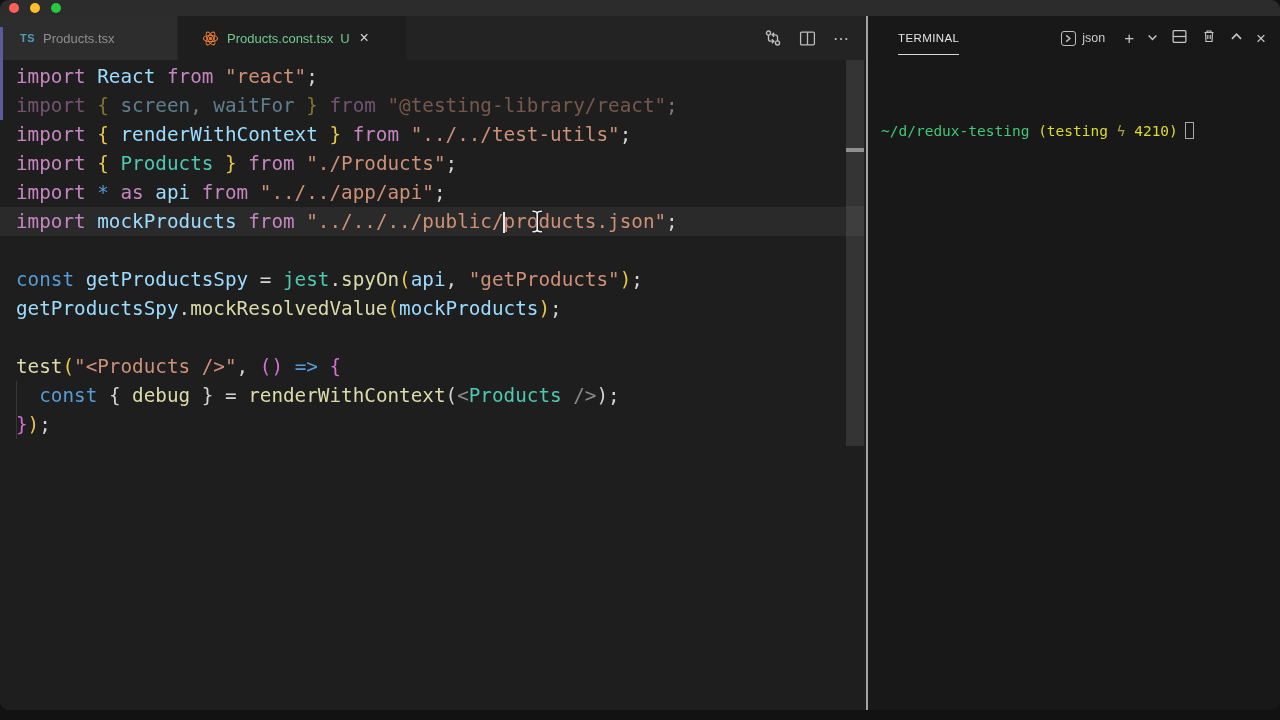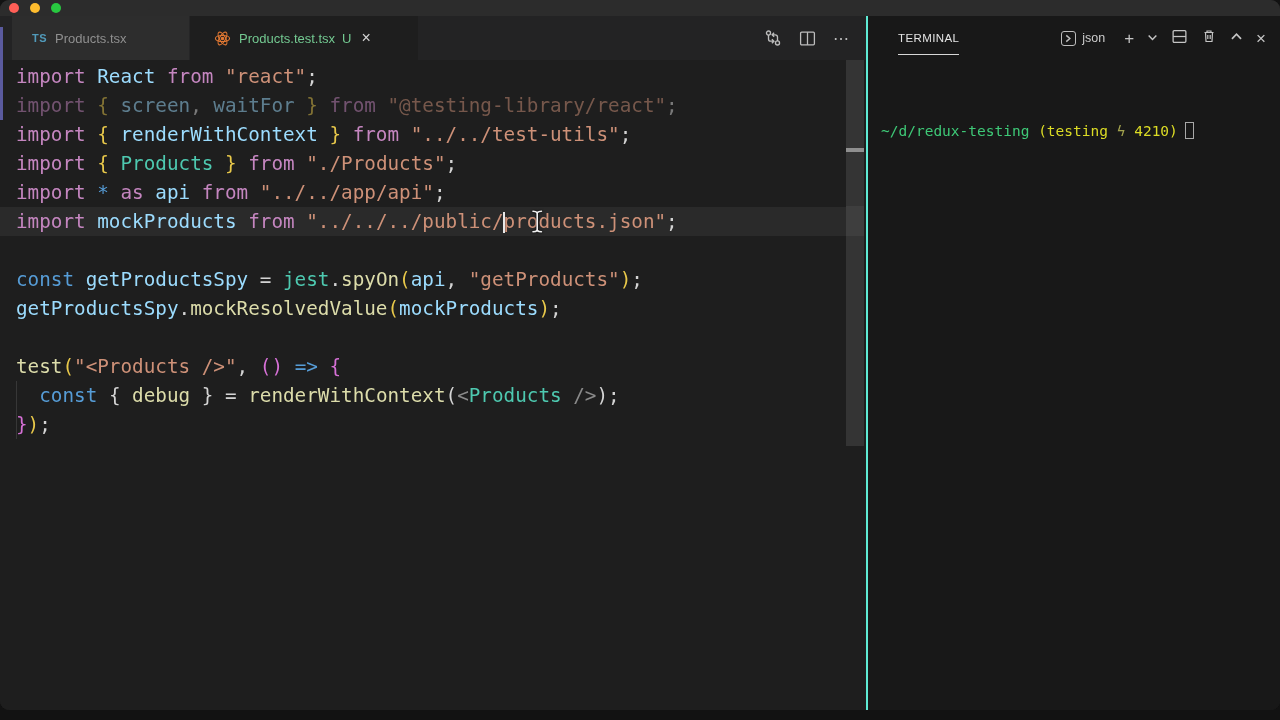--- a/index.html
+++ b/index.html
@@ -8,24 +8,24 @@
 
   
   .titlebar { position:relative; height:16px; background:#2c2c2c; display:flex; align-items:center; }
   .lights { position:absolute; left:9px; top:0; height:16px; display:flex; align-items:center; gap:11px; }
   .light { width:10px; height:10px; border-radius:50%; }
   .win-title { width:100%; text-align:center; font-size:9.5px; color:#a0a0a0; }
 
   
   .main { display:flex; height:694px; }
   .editor-group { width:866px; display:flex; flex-direction:column; }
-  .panel { flex:1; background:#181818; border-left:2px solid #5eead4; display:flex; flex-direction:column; }
+  .panel { flex:1; background:#181818; border-left:2px solid #a3a3a3; display:flex; flex-direction:column; }
 
   
-  .tabbar { height:44px; background:#232324; display:flex; align-items:stretch; position:relative;padding-left:12px; }
+  .tabbar { height:44px; background:#232324; display:flex; align-items:stretch; position:relative; }
   .tab { display:flex; align-items:center; font-size:13px; cursor:default; }
   .tab.inactive { width:178px; background:#2d2d2d; color:#8f8f8f; padding-left:20px; border-right:1px solid #252526; }
   .tab.active { width:228px; background:#1e1e1e; padding-left:24px; }
   .ts-badge { font-size:11px; font-weight:bold; color:#519aba; margin-right:8px; letter-spacing:.5px; }
   .atom { width:17px; height:17px; margin-right:8px; }
   .git-badge { margin-left:7px; font-size:13px; }
   .tab-close { margin-left:10px; color:#d4d4d4; font-size:16px; line-height:1; }
   .editor-actions { position:absolute; right:16px; top:0; height:44px; display:flex; align-items:center; gap:17px; color:#bdbdbd; }
   .editor-actions svg { display:block; }
   .ellipsis { font-size:16px; letter-spacing:1px; color:#bdbdbd; }
@@ -84,21 +84,21 @@
           <span class="ts-badge">TS</span>
           <span>Products.tsx</span>
         </div>
         <div class="tab active">
           <svg class="atom" id="react-icon" viewBox="0 0 24 24" fill="none" stroke-width="1.6" style="stroke: rgb(227, 121, 51);">
             <ellipse cx="12" cy="12" rx="10" ry="4.2"></ellipse>
             <ellipse cx="12" cy="12" rx="10" ry="4.2" transform="rotate(60 12 12)"></ellipse>
             <ellipse cx="12" cy="12" rx="10" ry="4.2" transform="rotate(120 12 12)"></ellipse>
             <circle cx="12" cy="12" r="1.7" class="atom-dot" style="fill: rgb(227, 121, 51);"></circle>
           </svg>
-          <span id="active-tab-label" style="color: rgb(115, 201, 145);">Products.test.tsx</span>
+          <span id="active-tab-label" style="color: rgb(115, 201, 145);">Products.const.tsx</span>
           <span id="active-tab-badge" class="git-badge" style="color: rgb(115, 201, 145);">U</span>
           <span class="tab-close">×</span>
         </div>
         <div class="editor-actions">
           <span>
             <svg width="18" height="18" viewBox="0 0 16 16" fill="none" stroke="#bdbdbd" stroke-width="1.2">
               <circle cx="4" cy="3.6" r="1.8"></circle>
                 <circle cx="12" cy="12.4" r="1.8"></circle>
               <path d="M12 10.6 V7.2 Q12 5.2 10 5.2 H7.5 M9 3.4 L7.2 5.2 L9 7"></path>
               <path d="M4 5.4 V8.8 Q4 10.8 6 10.8 H8.5 M7 9 L8.8 10.8 L7 12.6"></path>

